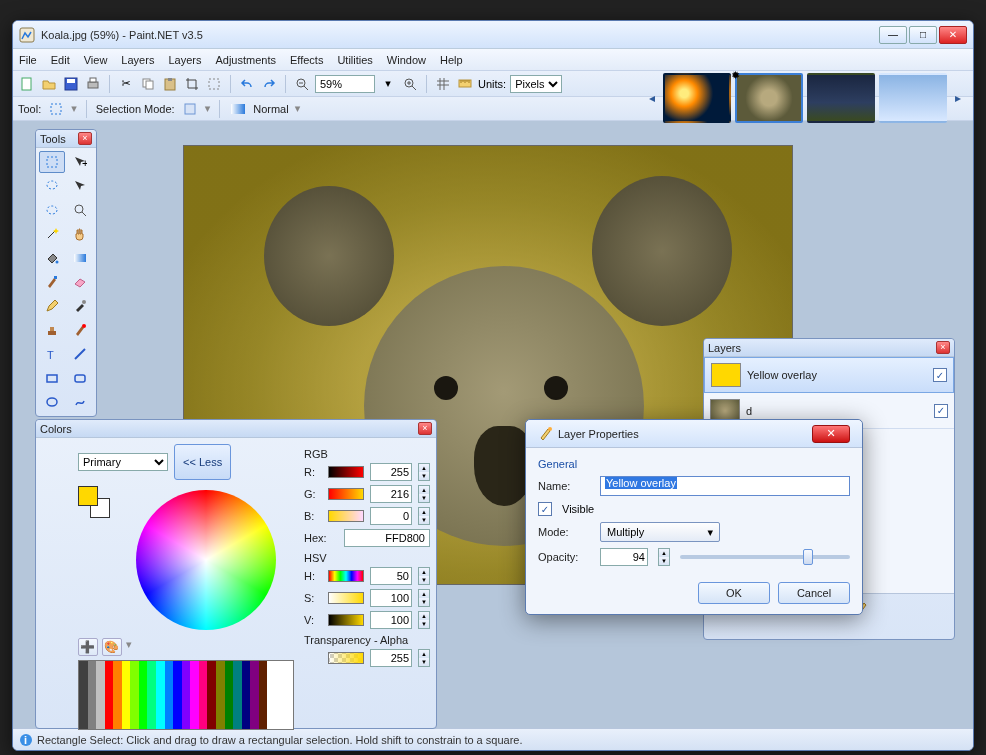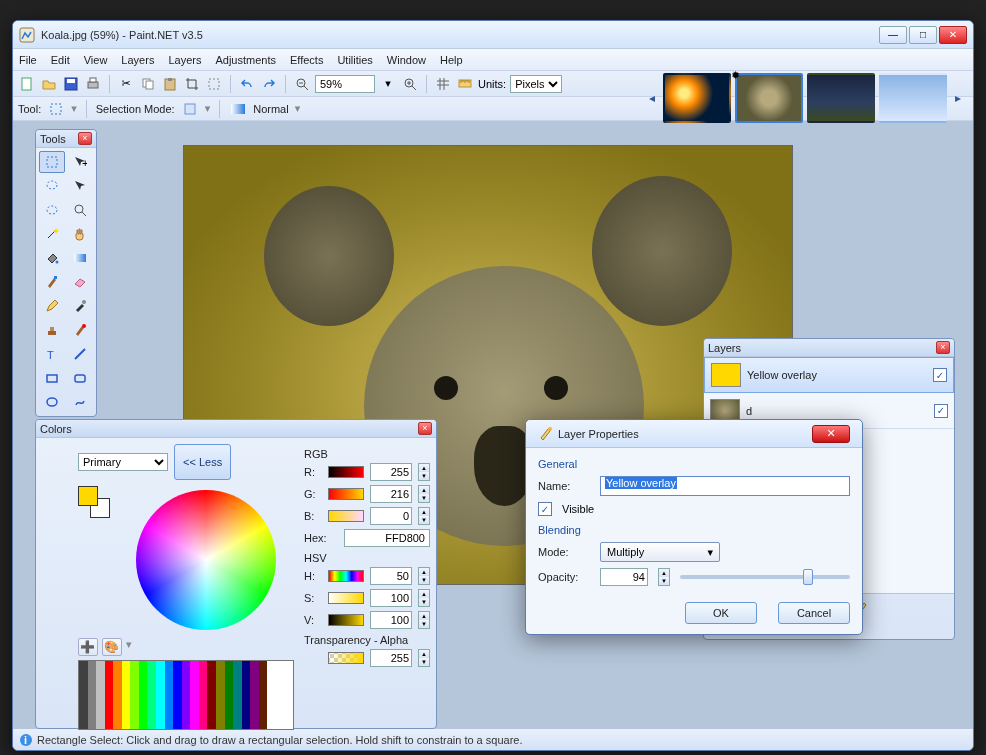--- a/index.html
+++ b/index.html
@@ -104,21 +104,21 @@
 .dlg-title .xc { width: 38px; height: 18px; background: linear-gradient(#f77,#c11); border:1px solid #911; border-radius:3px; color:#fff; font-size:11px; display:flex; align-items:center; justify-content:center; cursor:pointer; }
 .dlg-body { padding: 8px 12px; display:flex; flex-direction:column; gap:6px; }
 .field-row { display:flex; align-items:center; gap:10px; }
 .field-row .fl { width: 52px; color:#222; }
 .name-input { flex:1; height: 20px; border:1px solid #6089cf; background:#fff; color:#000; padding:0 4px; }
 .name-input .sel { background:#3078e2; color:#fff; padding:0 1px; }
 .chk { width:14px; height:14px; border:1px solid #5a7ab0; background:#fff; display:flex; align-items:center; justify-content:center; color:#2a5aaa; font-size:10px; cursor:pointer; }
 .mode-sel { width:120px; height:20px; border:1px solid #7a94c0; background: linear-gradient(#fefefe,#e4ebf6); display:flex; align-items:center; padding:0 6px; justify-content:space-between; cursor:pointer; border-radius:2px; }
 .slider-track { flex:1; height: 4px; background:#b8cae2; position:relative; border-radius:2px; }
 .slider-thumb { position:absolute; top:-6px; left: 75%; transform:translateX(-50%); width:10px; height:16px; background:linear-gradient(#f8faff,#cddaf0); border:1px solid #6996dc; border-radius:2px; cursor:pointer; }
-.dlg-buttons { display:flex; justify-content:flex-end; gap:21px; padding:8px 12px 10px; }
+.dlg-buttons { display:flex; justify-content:flex-end; gap:8px; padding:8px 12px 10px; }
 .dlg-btn { min-width:72px; height:22px; border:1px solid #6996dc; background:linear-gradient(#f4f9ff,#d6e4f7); border-radius:3px; cursor:pointer; color:#222; }
 .group-lbl { color:#1a4ea6; margin-top:2px; }
 .star-badge { position:absolute; top:-6px; left:-6px; width:14px; height:14px; font-size:11px; }
 svg { display:block; }
 </style>
 </head>
 <body>
 
 <div class="window">
 
@@ -587,21 +587,20 @@
     <div class="dlg-body">
       <div class="group-lbl">General</div>
       <div class="field-row">
         <span class="fl">Name:</span>
         <div class="name-input"><span class="sel">Yellow overlay</span></div>
       </div>
       <div class="field-row">
         <span class="chk">✓</span>
         <span>Visible</span>
       </div>
-      <div class="group-lbl">Blending</div>
       <div class="field-row">
         <span class="fl">Mode:</span>
         <div class="mode-sel">
             <span>Multiply</span>
             <span>▾</span>
           </div>
       </div>
       <div class="field-row">
         <span class="fl">Opacity:</span>
         <input class="num-in" style="width: 48px;" value="94">

